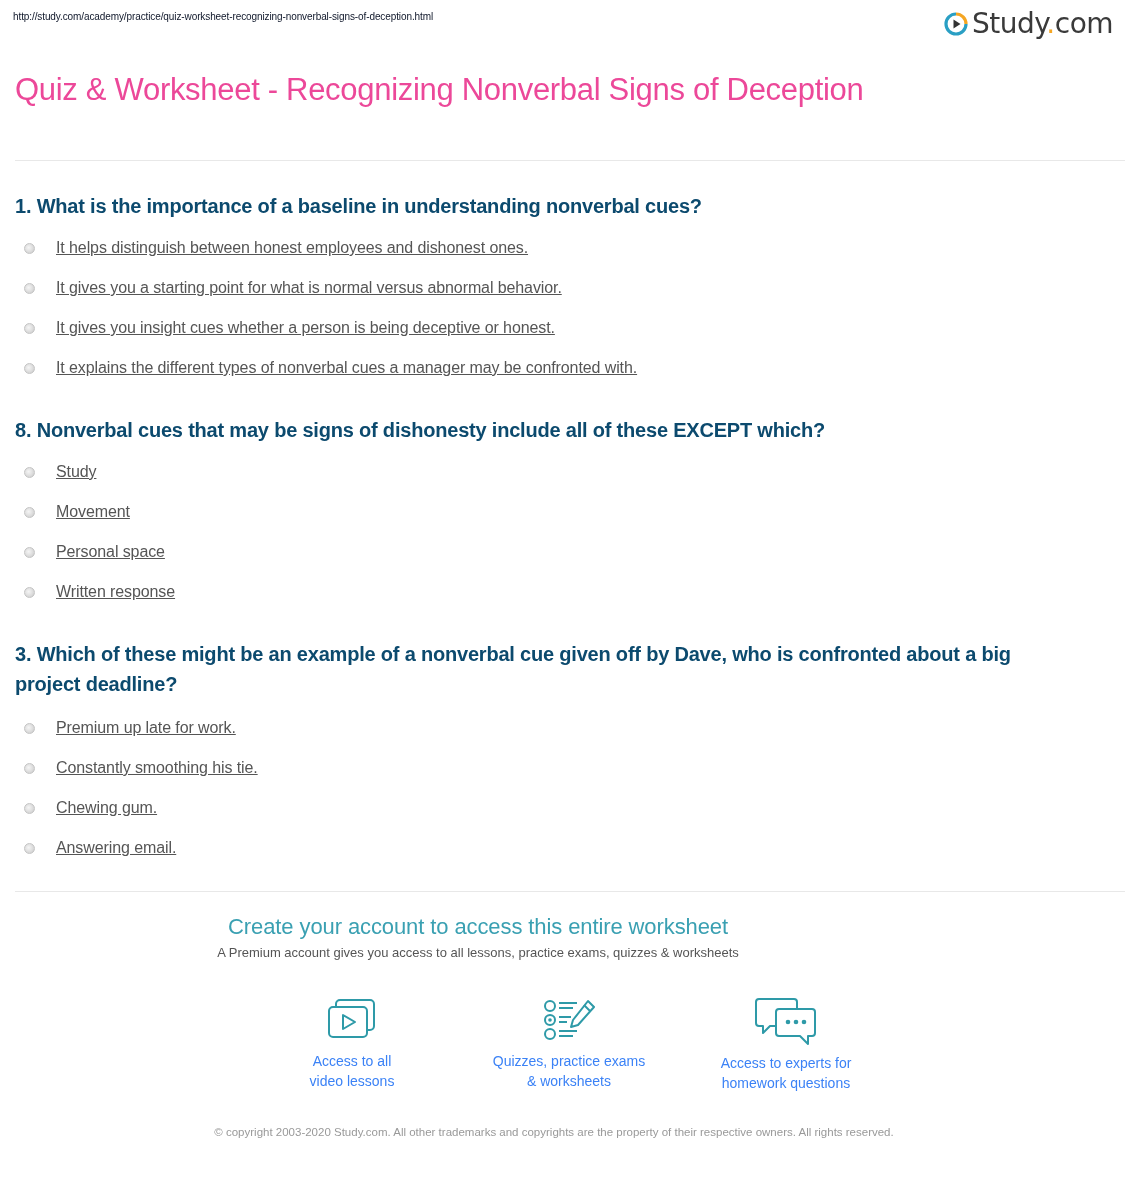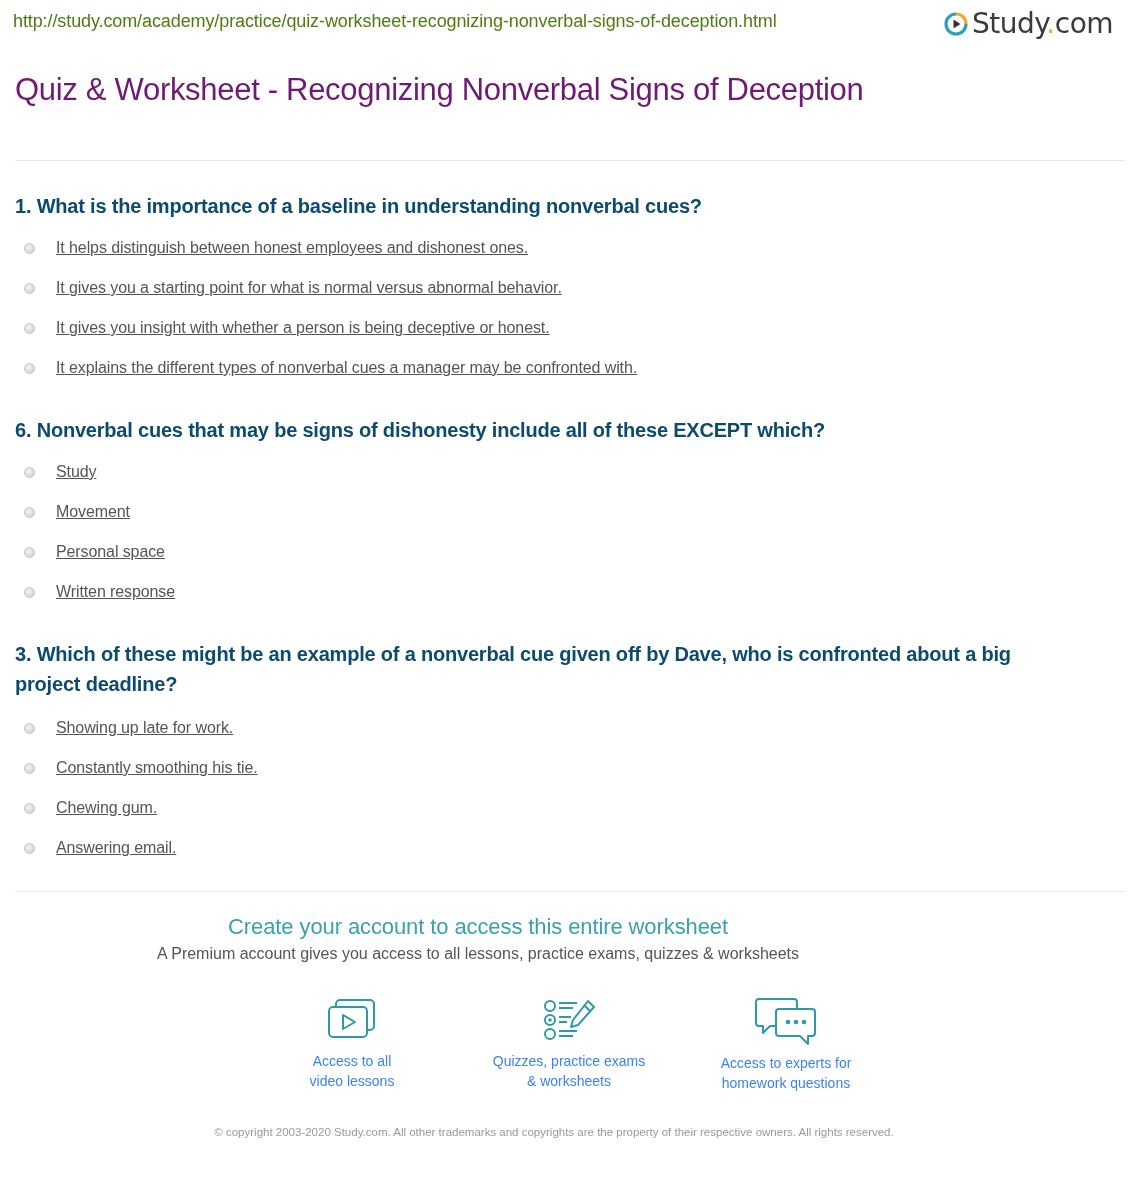--- a/index.html
+++ b/index.html
@@ -1,38 +1,38 @@
 <!DOCTYPE html>
 <html><head>
 <meta charset="utf-8">
 <style>
   * { box-sizing: border-box; margin: 0; padding: 0; }
   html, body { width: 1140px; height: 1188px; background: #ffffff; overflow: hidden; }
   body { font-family: "Liberation Sans", "DejaVu Sans", sans-serif; color: #555; position: relative; }
 
-  .url { position: absolute; left: 13px; top: 11px; font-size: 18px; color: #4d7c0f; letter-spacing: -0.1px; }
+  .url { position: absolute; left: 13px; top: 11px; font-size: 10px; color: #0f172a; letter-spacing: -0.1px; }
 
   .logo { position: absolute; left: 944px; top: 8px; display: flex; align-items: center; }
   .logo-mark { width: 24px; height: 24px; position: relative; margin-right: 4px; }
   .logo-text { font-family: "DejaVu Sans", sans-serif; font-size: 28px; color: #3a3a3a; letter-spacing: -0.5px; line-height: 32px; }
   .logo-text .dot { color: #f5a623; }
 
-  .title { position: absolute; left: 15px; top: 70px; width: 900px; font-size: 31px; line-height: 39px; color: #701a75; font-weight: normal; letter-spacing: -0.3px; }
+  .title { position: absolute; left: 15px; top: 70px; width: 900px; font-size: 31px; line-height: 39px; color: #ec4899; font-weight: normal; letter-spacing: -0.3px; }
   .rule { position: absolute; left: 15px; right: 15px; height: 1px; background: #e8e8e8; }
 
   .question { position: absolute; left: 15px; width: 1100px; }
   .q-text { font-size: 20px; line-height: 30px; color: #0c4a6e; font-weight: bold; letter-spacing: -0.2px; }
   .choices { list-style: none; text-decoration: underline; }
   .choice { display: flex; align-items: center; height: 40px; cursor: pointer; }
   .radio { width: 11px; height: 11px; border-radius: 50%; background: radial-gradient(circle at 40% 40%, #f5f5f5 0%, #d6d6d6 70%, #bdbdbd 100%); border: 1px solid #c4c4c4; margin-left: 9px; margin-right: 21px; flex-shrink: 0; }
   .choice-label { font-size: 16px; color: #555; letter-spacing: -0.1px; }
 
   .cta { position: absolute; left: 0; width: 956px; top: 914px; text-align: center; }
   .cta-title { font-size: 22px; color: #3aa0b2; font-weight: normal; letter-spacing: -0.1px; line-height: 26px; }
-  .cta-sub { font-size: 16px; color: #555; margin-top: 5px; }
+  .cta-sub { font-size: 13px; color: #555; margin-top: 5px; }
 
   .features { position: absolute; top: 997px; left: 0; width: 1140px; }
   .feature { position: absolute; width: 200px; text-align: center; }
   .feature svg { display: block; margin: 0 auto; }
   .feature-label { font-size: 14px; color: #3b82f6; line-height: 20px; margin-top: 8px; }
 
   .copyright { position: absolute; left: 194px; width: 720px; top: 1124px; text-align: center; font-size: 11.5px; color: #999; line-height: 17px; }
 </style>
 </head>
 <body>
@@ -59,31 +59,31 @@
     <li class="choice">
         <span class="radio"></span>
         <span class="choice-label">It helps distinguish between honest employees and dishonest ones.</span>
       </li>
     <li class="choice">
         <span class="radio"></span>
         <span class="choice-label">It gives you a starting point for what is normal versus abnormal behavior.</span>
       </li>
     <li class="choice">
         <span class="radio"></span>
-        <span class="choice-label">It gives you insight with whether a person is being deceptive or honest.</span>
+        <span class="choice-label">It gives you insight cues whether a person is being deceptive or honest.</span>
       </li>
     <li class="choice">
         <span class="radio"></span>
         <span class="choice-label">It explains the different types of nonverbal cues a manager may be confronted with.</span>
       </li>
   </ul>
 </div>
 
 <div class="question" style="top:415px;">
-  <div class="q-text">6. Nonverbal cues that may be signs of dishonesty include all of these EXCEPT which?</div>
+  <div class="q-text">8. Nonverbal cues that may be signs of dishonesty include all of these EXCEPT which?</div>
   <ul class="choices" style="margin-top:7px;">
     <li class="choice">
         <span class="radio"></span>
         <span class="choice-label">Study</span>
       </li>
     <li class="choice">
         <span class="radio"></span>
         <span class="choice-label">Movement</span>
       </li>
     <li class="choice">
@@ -95,21 +95,21 @@
         <span class="choice-label">Written response</span>
       </li>
   </ul>
 </div>
 
 <div class="question" style="top:639px; width:1060px;">
   <div class="q-text" style="line-height:30px;">3. Which of these might be an example of a nonverbal cue given off by Dave, who is confronted about a big project deadline?</div>
   <ul class="choices" style="margin-top:9px;">
     <li class="choice">
         <span class="radio"></span>
-        <span class="choice-label">Showing up late for work.</span>
+        <span class="choice-label">Premium up late for work.</span>
       </li>
     <li class="choice">
         <span class="radio"></span>
         <span class="choice-label">Constantly smoothing his tie.</span>
       </li>
     <li class="choice">
         <span class="radio"></span>
         <span class="choice-label">Chewing gum.</span>
       </li>
     <li class="choice">

